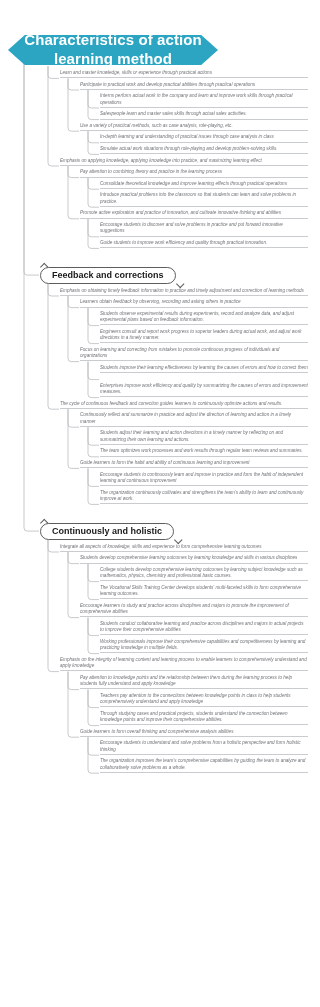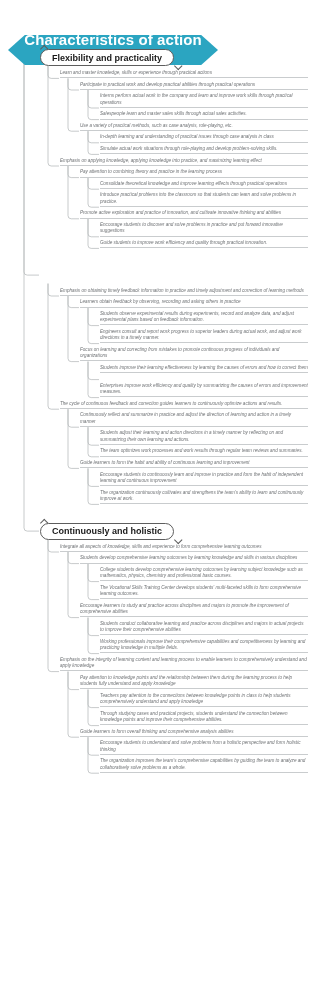--- a/index.html
+++ b/index.html
@@ -131,35 +131,35 @@
       <path d="M 88 689.5999999999998 V 704.3999999999997 Q 88 707.5999999999998 91.2 707.5999999999998 H 99"></path>
       <path d="M 88 689.5999999999998 V 722.3999999999997 Q 88 725.5999999999998 91.2 725.5999999999998 H 99"></path>
       <path d="M 68 671.5999999999998 V 733.9999999999998 Q 68 737.1999999999998 71.2 737.1999999999998 H 79"></path>
       <path d="M 88 737.1999999999998 V 751.9999999999998 Q 88 755.1999999999998 91.2 755.1999999999998 H 99"></path>
       <path d="M 88 737.1999999999998 V 769.9999999999998 Q 88 773.1999999999998 91.2 773.1999999999998 H 99"></path>
       <path d="M 24 42 V 54.3 Q 24 57.5 27.2 57.5 H 39"></path>
       <path d="M 24 42 V 271.9 Q 24 275.09999999999997 27.2 275.09999999999997 H 39"></path>
       <path d="M 24 42 V 527.8999999999997 Q 24 531.0999999999998 27.2 531.0999999999998 H 39"></path>
     </svg>
   <div class="root-node">Characteristics of action learning method</div>
-<div class="branch-node" style="left: 40px; top: 49px;">Flexibility and practicality</div>
     <div class="topic lvl2" style="left: 60px; width: 248px; top: 70px;">Learn and master knowledge, skills or experience through practical actions</div>
     <div class="topic lvl3" style="left: 80px; width: 228px; top: 81.6px;">Participate in practical work and develop practical abilities through practical operations</div>
     <div class="topic lvl4" style="left: 100px; width: 208px; top: 93.2px;">Interns perform actual work in the company and learn and improve work skills through practical operations</div>
     <div class="topic lvl4" style="left: 100px; width: 208px; top: 111.2px;">Salespeople learn and master sales skills through actual sales activities.</div>
     <div class="topic lvl3" style="left: 80px; width: 228px; top: 122.8px;">Use a variety of practical methods, such as case analysis, role-playing, etc.</div>
     <div class="topic lvl4" style="left: 100px; width: 208px; top: 134.4px;">In-depth learning and understanding of practical issues through case analysis in class</div>
     <div class="topic lvl4" style="left: 100px; width: 208px; top: 146px;">Simulate actual work situations through role-playing and develop problem-solving skills.</div>
     <div class="topic lvl2" style="left: 60px; width: 248px; top: 157.6px;">Emphasis on applying knowledge, applying knowledge into practice, and maximizing learning effect</div>
     <div class="topic lvl3" style="left: 80px; width: 228px; top: 169.2px;">Pay attention to combining theory and practice in the learning process</div>
     <div class="topic lvl4" style="left: 100px; width: 208px; top: 180.8px;">Consolidate theoretical knowledge and improve learning effects through practical operations</div>
     <div class="topic lvl4" style="left: 100px; width: 208px; top: 192.4px;">Introduce practical problems into the classroom so that students can learn and solve problems in practice.</div>
     <div class="topic lvl3" style="left: 80px; width: 228px; top: 210.4px;">Promote active exploration and practice of innovation, and cultivate innovative thinking and abilities</div>
     <div class="topic lvl4" style="left: 100px; width: 208px; top: 222px;">Encourage students to discover and solve problems in practice and put forward innovative suggestions</div>
     <div class="topic lvl4" style="left: 100px; width: 208px; top: 240px;">Guide students to improve work efficiency and quality through practical innovation.</div>
+    <div class="branch-node" style="left: 40px; top: 266.6px;">Feedback and corrections</div>
     <div class="topic lvl2" style="left: 60px; width: 248px; top: 287.6px;">Emphasis on obtaining timely feedback information in practice and timely adjustment and correction of learning methods</div>
     <div class="topic lvl3" style="left: 80px; width: 228px; top: 299.2px;">Learners obtain feedback by observing, recording and asking others in practice</div>
     <div class="topic lvl4" style="left: 100px; width: 208px; top: 310.8px;">Students observe experimental results during experiments, record and analyze data, and adjust experimental plans based on feedback information.</div>
     <div class="topic lvl4" style="left: 100px; width: 208px; top: 328.8px;">Engineers consult and report work progress to superior leaders during actual work, and adjust work directions in a timely manner.</div>
     <div class="topic lvl3" style="left: 80px; width: 228px; top: 346.8px;">Focus on learning and correcting from mistakes to promote continuous progress of individuals and organizations</div>
     <div class="topic lvl4" style="left: 100px; width: 208px; top: 364.8px;">Students improve their learning effectiveness by learning the causes of errors and how to correct them</div>
     <div class="topic lvl4" style="left: 100px; width: 208px; top: 382.8px;">Enterprises improve work efficiency and quality by summarizing the causes of errors and improvement measures.</div>
     <div class="topic lvl2" style="left: 60px; width: 248px; top: 400.8px;">The cycle of continuous feedback and correction guides learners to continuously optimize actions and results.</div>
     <div class="topic lvl3" style="left: 80px; width: 228px; top: 412.4px;">Continuously reflect and summarize in practice and adjust the direction of learning and action in a timely manner</div>
     <div class="topic lvl4" style="left: 100px; width: 208px; top: 430.4px;">Students adjust their learning and action directions in a timely manner by reflecting on and summarizing their own learning and actions.</div>

